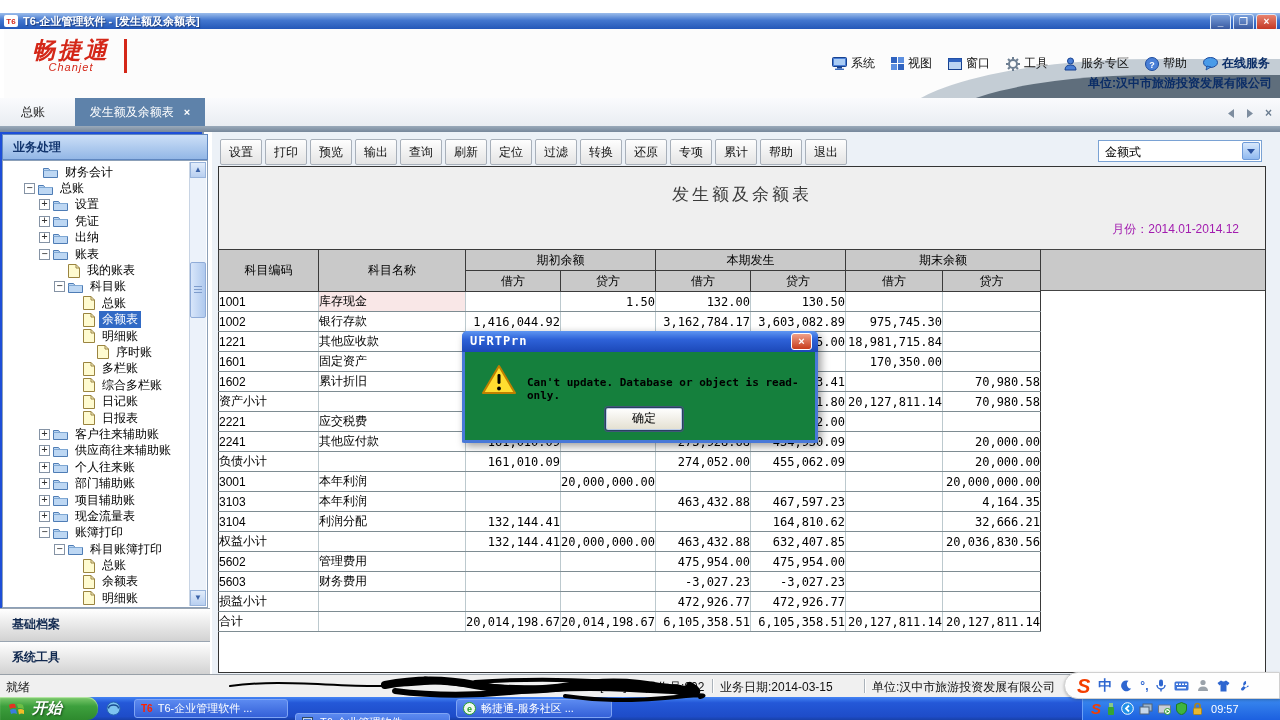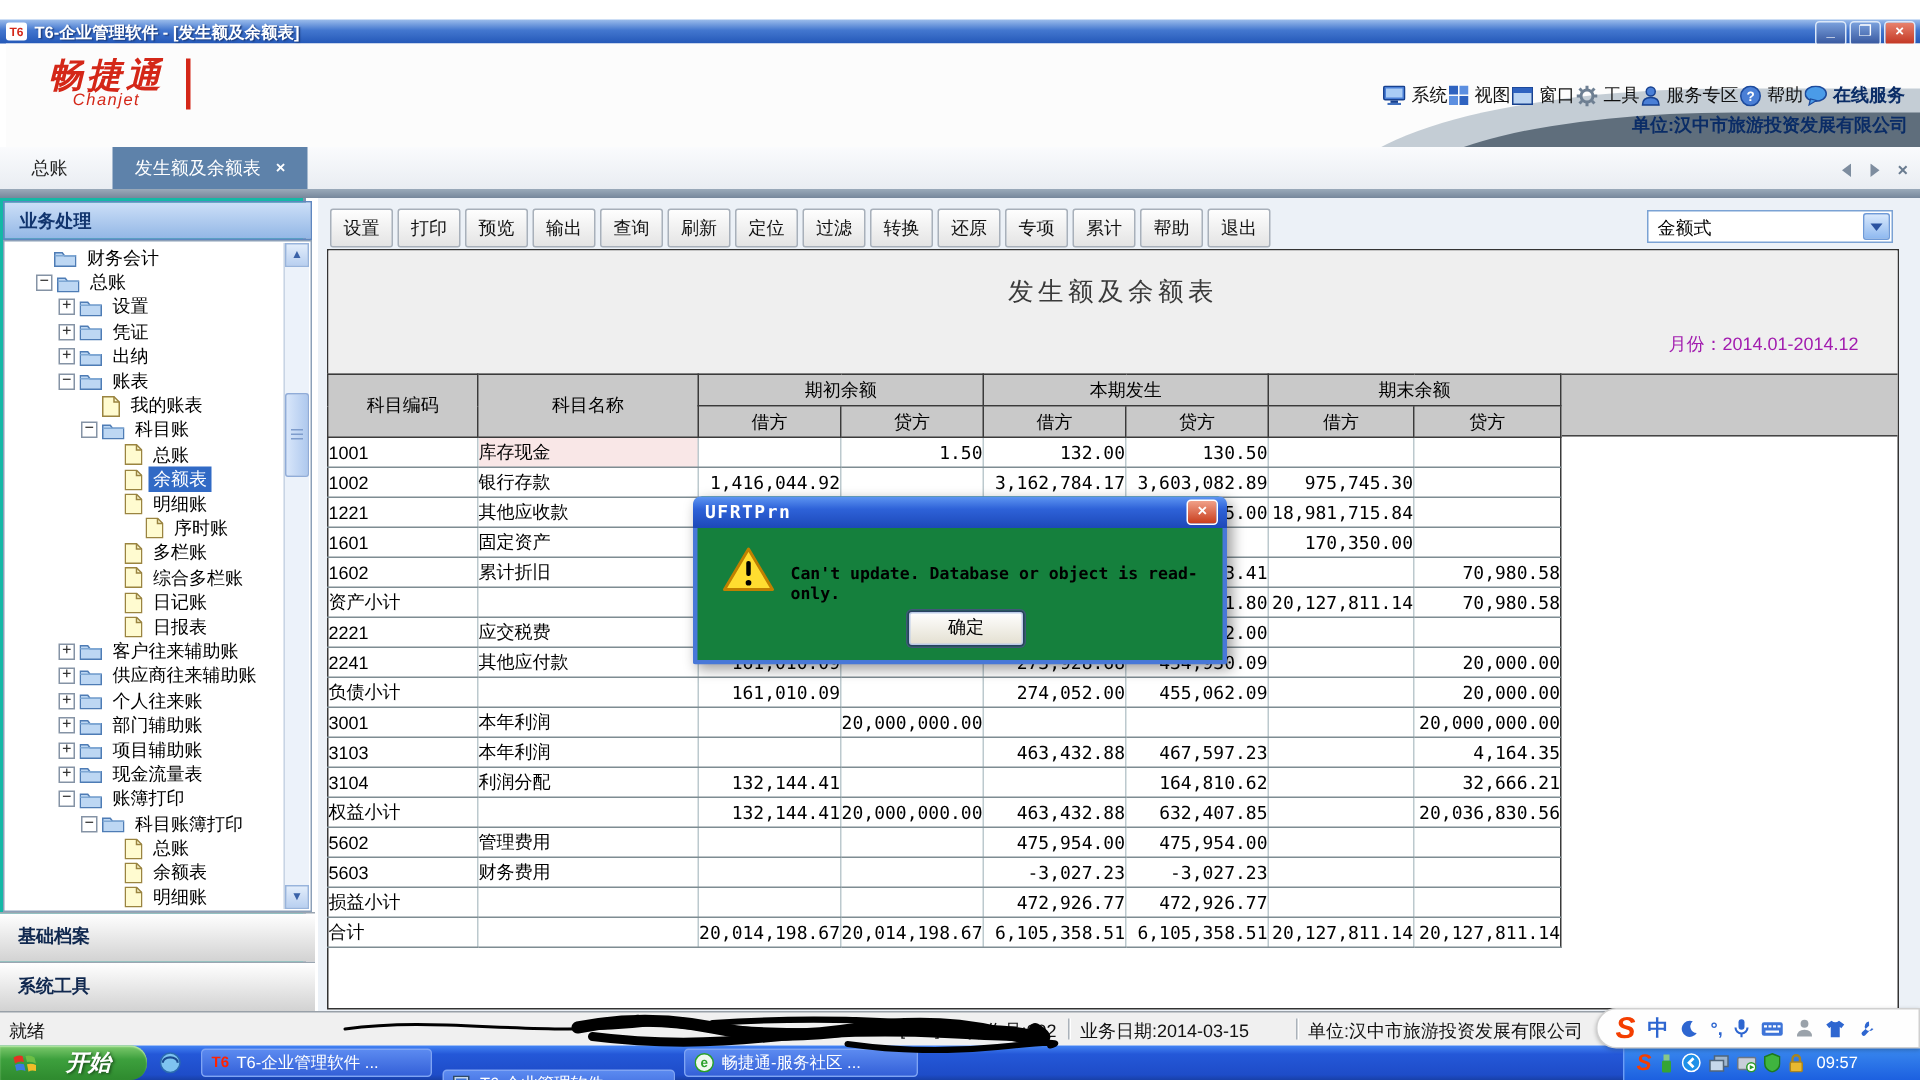--- a/index.html
+++ b/index.html
@@ -23,37 +23,37 @@
 
   
   #header{left:4px;top:29px;width:1280px;height:69px;background:#FCFCFC;overflow:hidden;}
   .wave-light{position:absolute;right:0;top:30px;width:390px;height:70px;background:#C4CDD5;border-top-left-radius:260px 70px;}
   .wave-dark{position:absolute;right:0;top:46px;width:348px;height:54px;background:#5F6E7C;border-top-left-radius:220px 54px;}
   #logo{position:absolute;left:28px;top:10px;display:flex;align-items:center;}
   #logo-cn{color:#D42718;font-size:23px;font-weight:bold;font-style:italic;letter-spacing:3px;line-height:22px;}
   #logo-en{color:#D42718;font-size:11px;font-style:italic;text-align:center;letter-spacing:1px;}
   #logo-bar{width:3px;height:34px;background:#D42718;margin:0 12px 0 14px;}
   #product{font-size:26px;font-weight:bold;color:#1A1A1A;letter-spacing:1px;}
-  #menu-row{position:absolute;right:14px;top:26px;display:flex;gap:1px;align-items:center;z-index:5;}
+  #menu-row{position:absolute;right:14px;top:26px;display:flex;gap:16px;align-items:center;z-index:5;}
   .menu-item{display:flex;align-items:center;gap:4px;font-size:12px;color:#111;}
   .menu-item.strong .mi-label{font-weight:bold;color:#0A2C66;}
   #unit-line{position:absolute;right:12px;top:46px;font-weight:bold;color:#0A2C66;font-size:12px;z-index:5;}
 
   
   #tabbar{left:0;top:98px;width:1280px;height:28px;background:linear-gradient(180deg,#FAFBFD,#E9EDF2);}
   .tab{position:absolute;top:0;height:28px;display:flex;align-items:center;justify-content:center;gap:10px;font-size:12px;}
   #tab-gl{left:0;width:66px;color:#222;}
   #tab-bal{left:75px;width:130px;background:#5E82AA;color:#FFF;}
   #tab-bal .tab-x{font-size:11px;font-weight:bold;color:#FFF;}
   #tabnav{position:absolute;right:8px;top:8px;display:flex;gap:11px;align-items:center;color:#6A7C90;}
   #tabnav svg{opacity:.85;}
   #tabsep{left:0;top:126px;width:1280px;height:6px;background:linear-gradient(180deg,#9AAABA,#76879B);}
 
   
-  #sidebar{left:0;top:132px;width:204px;height:542px;background:#14b8a6;border-right:2px solid #7F94AC;box-sizing:border-box;}
+  #sidebar{left:0;top:132px;width:204px;height:542px;background:#1d4ed8;border-right:2px solid #7F94AC;box-sizing:border-box;}
   #sb-header{position:absolute;left:2px;top:2px;width:206px;height:26px;box-sizing:border-box;
     background:linear-gradient(180deg,#CCDFF7,#93B7E6);border:1px solid #5F87C0;
     font-weight:bold;color:#12356E;line-height:24px;padding-left:10px;}
   #tree-box{position:absolute;left:2px;top:28px;width:206px;height:448px;background:#FFF;border:1px solid #8CA0B8;
     box-sizing:border-box;overflow:hidden;}
   .trow{height:16.4px;display:flex;align-items:center;white-space:nowrap;}
   .exp{width:11px;height:11px;box-sizing:border-box;border:1px solid #8593A5;background:#FFF;color:#333;
     font-size:10px;line-height:8px;text-align:center;margin-right:3px;flex:none;font-family:"DejaVu Sans Mono",monospace;}
   .exp-slot{width:14px;flex:none;}
   .ticon{margin-right:4px;flex:none;}
@@ -128,21 +128,21 @@
   #sogou{left:1064px;top:672px;width:216px;height:27px;background:#FEFEFE;border:1px solid #D0D0D0;
     border-radius:14px 0 0 14px;box-sizing:border-box;z-index:60;display:flex;align-items:center;gap:8px;padding:0 6px 0 12px;
     box-shadow:0 1px 3px rgba(0,0,0,.25);}
   #sogou .s-logo{color:#F43E00;font-weight:bold;font-style:italic;font-size:20px;line-height:20px;}
   #sogou .zh{color:#2E66D0;font-weight:bold;font-size:14px;}
   #sogou .punct{color:#2E66D0;font-weight:bold;font-size:12px;}
 
   
   #taskbar{left:0;top:697px;width:1280px;height:23px;background:linear-gradient(180deg,#4484F4 0%,#2458D8 25%,#1E4CC8 85%,#1840A8 100%);}
   #startbtn{position:absolute;left:0;top:0;width:98px;height:23px;border-radius:0 11px 11px 0;
-    background:linear-gradient(180deg,#7FCB6F 0%,#3DA03D 40%,#2E8A2E 100%);display:flex;align-items:center;gap:19px;
+    background:linear-gradient(180deg,#7FCB6F 0%,#3DA03D 40%,#2E8A2E 100%);display:flex;align-items:center;gap:7px;
     padding-left:8px;box-sizing:border-box;box-shadow:inset 0 1px 1px #B8E8A8;}
   #startbtn .lbl{color:#FFF;font-weight:bold;font-style:italic;font-size:15px;text-shadow:1px 1px 2px #1A4A1A;}
   #quick{position:absolute;left:106px;top:4px;}
   .taskbtn{position:absolute;top:2px;height:19px;background:linear-gradient(180deg,#5B8AF0,#3460D8);
     border:1px solid #7FA4F4;border-radius:3px;box-sizing:border-box;display:flex;align-items:center;gap:5px;
     padding:0 6px;color:#FFF;font-size:11px;white-space:nowrap;overflow:hidden;}
   .taskbtn .t6txt{color:#FF2200;background:#FFF0;font-weight:bold;font-size:10px;}
   #tray{position:absolute;right:0;top:0;width:198px;height:23px;background:linear-gradient(180deg,#3C8CF0,#1C60E0);
     border-left:1px solid #6AA0F8;display:flex;align-items:center;gap:5px;padding-left:8px;box-sizing:border-box;}
   #tray .s2{color:#F43E00;font-weight:bold;font-style:italic;font-size:15px;}
@@ -277,21 +277,21 @@
         </span>
       <span style="font-weight:bold;">×</span>
     </div>
   </div>
   <div class="abs" id="tabsep"></div>
 
   <div class="abs" id="sidebar">
     <div id="sb-header">业务处理</div>
     <div id="tree-box">
       <div id="tree-rows" style="padding-top:3px;">
-          <div class="trow" style="padding-left: 19px;">
+          <div class="trow" style="padding-left: 6px; margin-left: 20px;">
             <span class="exp-slot"></span>
             <span class="ticon"><span class="mi-icon"><svg width="15" height="12">
                   <path d="M0.5,2.5 L5.5,2.5 L7,4.5 L14.5,4.5 L14.5,11.5 L0.5,11.5 Z" fill="#BDD7F3" stroke="#4E7CB5"></path>
                   <path d="M0.5,4.5 L14.5,4.5" stroke="#7FA8D4"></path>
                 </svg></span></span>
             <span class="tlabel">财务会计</span>
           </div>
           <div class="trow" style="padding-left: 21px;">
             <span class="exp">−</span>
             <span class="ticon"><span class="mi-icon"><svg width="15" height="12">

